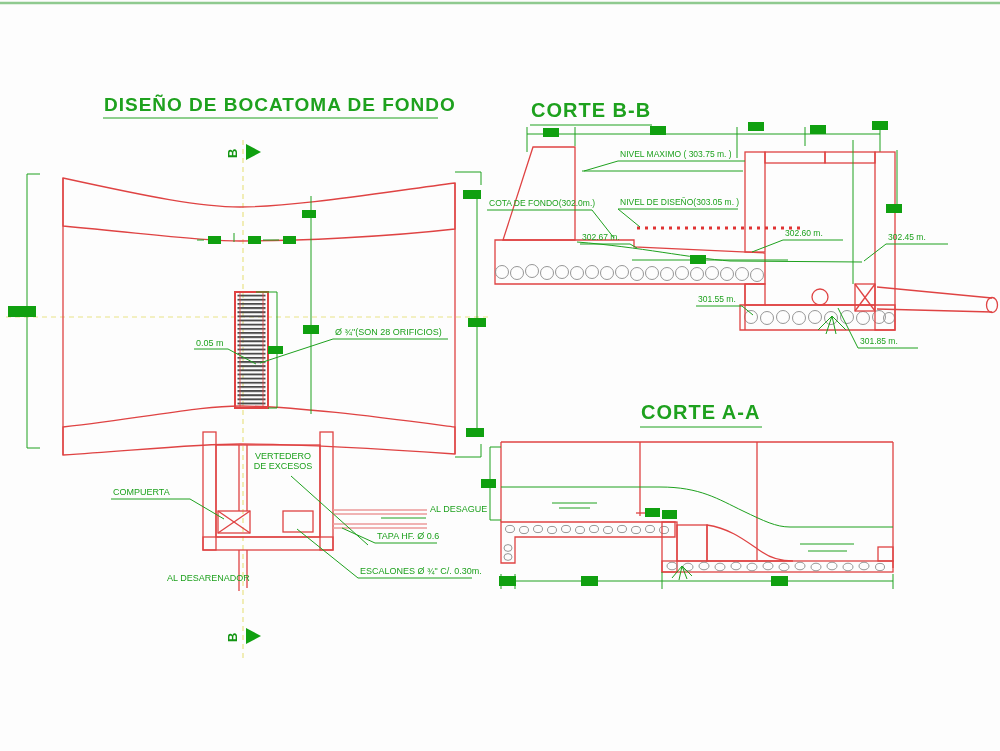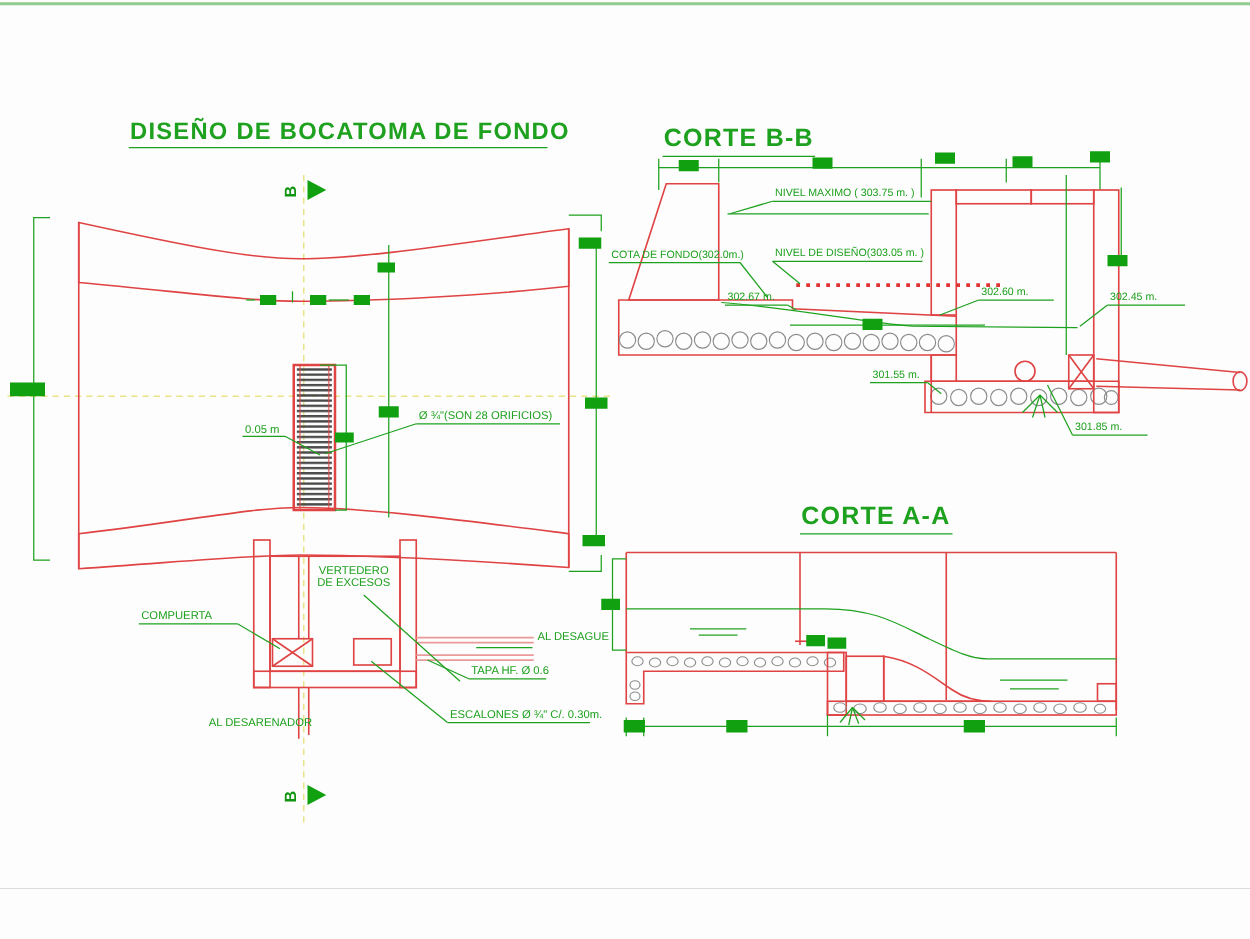--- a/index.html
+++ b/index.html
@@ -1,16 +1,16 @@
 <!DOCTYPE html>
 <html><head>
 <meta charset="utf-8">
 <style>
   html,body{margin:0;padding:0;background:#fdfdfd;}
-  .stage{position:relative;width:1000px;height:711px;background:#737373;overflow:hidden;}
+  .stage{position:relative;width:1000px;height:711px;background:#ec4899;overflow:hidden;}
   svg{display:block;}
   svg text{font-family:"Liberation Sans", sans-serif;}
   .red{stroke:#df4343;fill:none;stroke-width:1.3px;}
   .redthick{stroke:#df4343;fill:none;stroke-width:2px;}
   .pink{stroke:#eb9a9a;fill:none;stroke-width:1.4px;}
   .grn{stroke:#1ea11e;fill:none;stroke-width:1px;}
   .gfill{fill:#10a010;stroke:none;}
   .gtext{fill:#1ea11e;font-size:9px;}
   .gtext-sm{fill:#1ea11e;font-size:8.5px;}
   .title{fill:#1ea11e;font-size:19px;font-weight:bold;letter-spacing:1px;}

